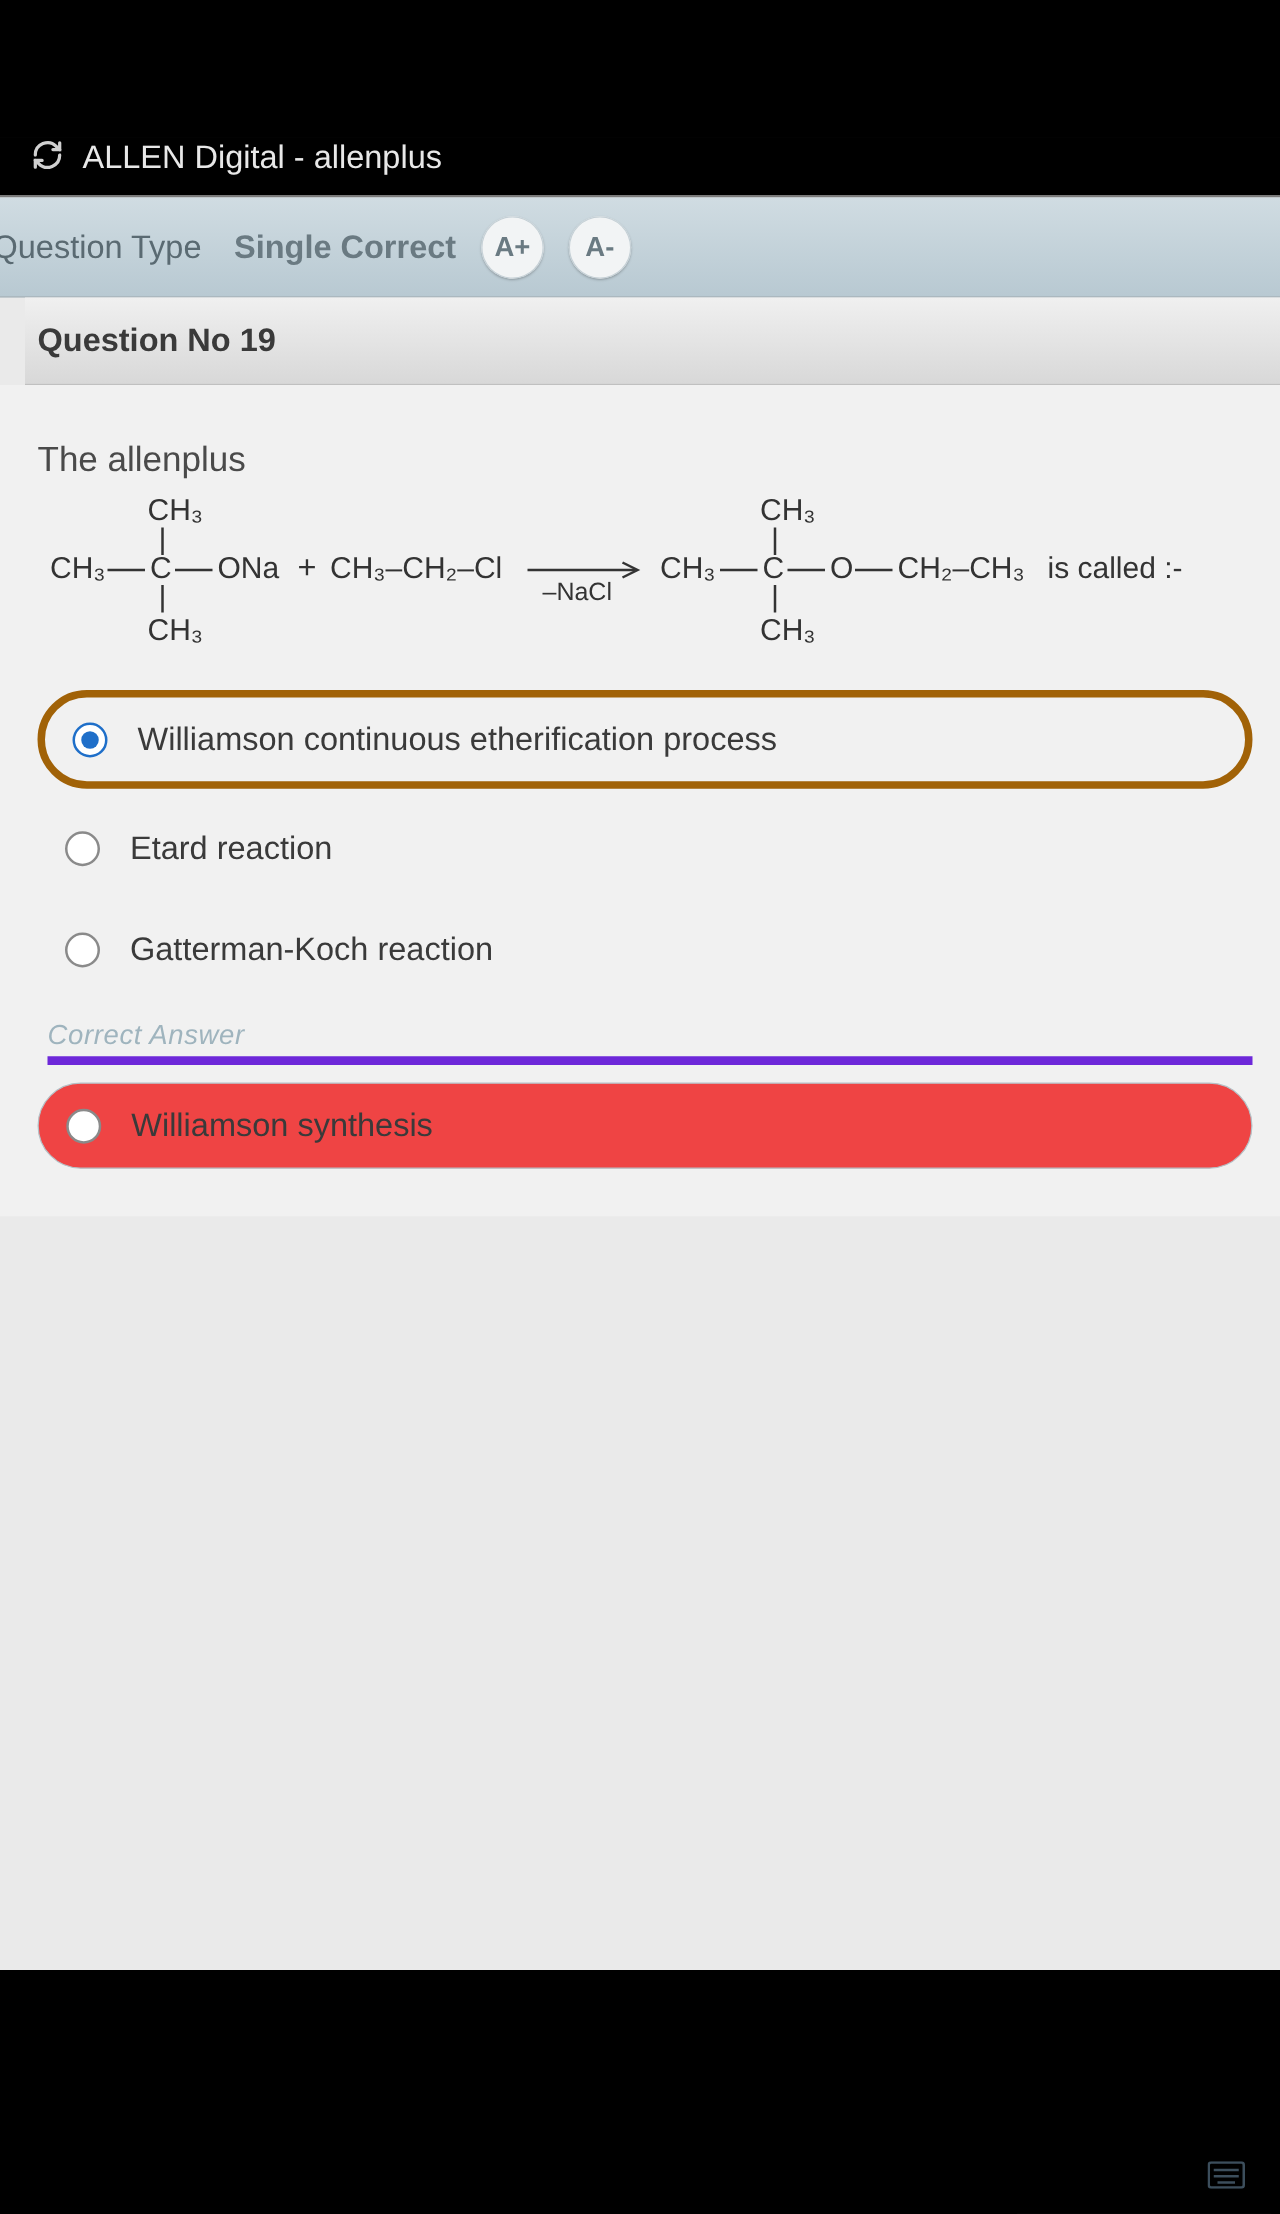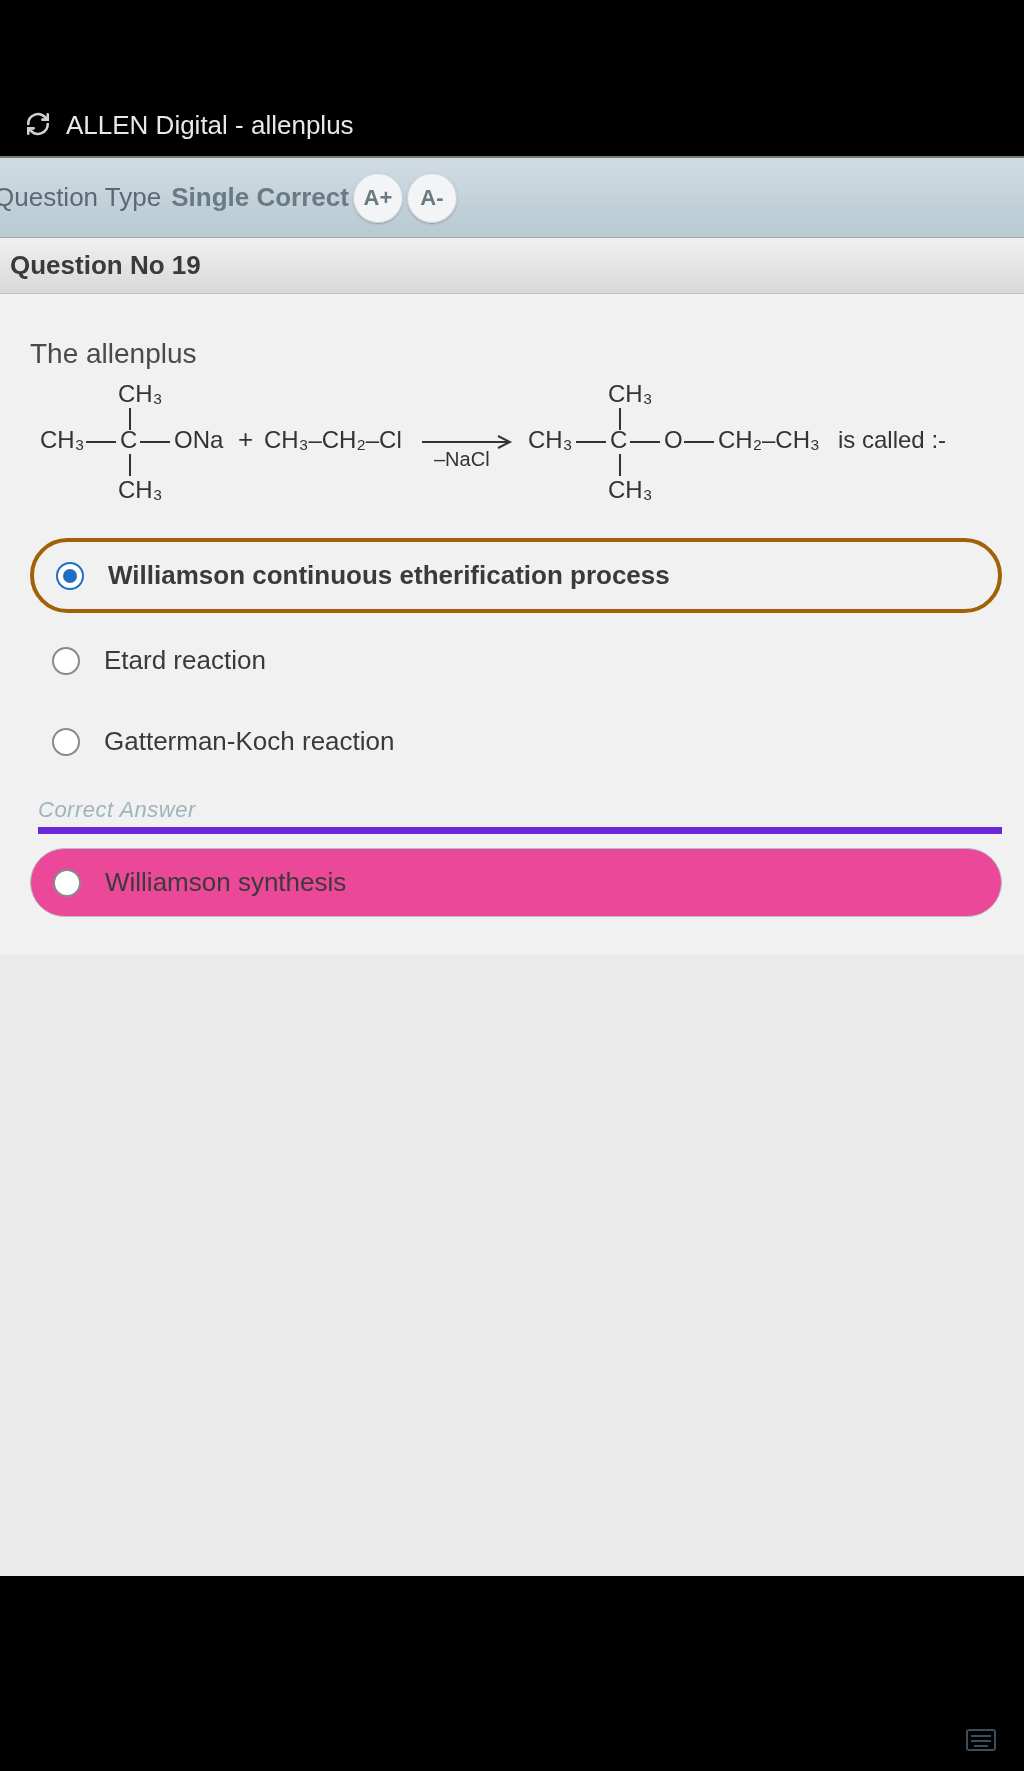--- a/index.html
+++ b/index.html
@@ -6,63 +6,63 @@
     html, body { width: 1024px; height: 1771px; font-family: Arial, Helvetica, sans-serif; background: #000; overflow: hidden; }
     .screen { width: 1024px; height: 1771px; position: relative; background: #0a0a0a; }
     .black-top { height: 110px; background: #000; }
     .title-bar { height: 46px; background: #000; display: flex; align-items: flex-start; padding: 0 24px; gap: 14px; }
     .refresh-icon { width: 28px; height: 28px; display: flex; align-items: center; justify-content: center; }
     .title-text { color: #e8e8e8; font-size: 26px; font-weight: 500; }
     .content-wrap { background: #eaeaea; position: relative; height: 1420px; border-top: 2px solid #7a7a7a; }
     .qtype-bar {
       background: linear-gradient(180deg, #d0dce2 0%, #b8c9d2 100%);
       height: 80px;
-      display: flex; align-items: center; gap: 4px; padding: 0 4px 0 0;
+      display: flex; align-items: center; gap: 20px; padding: 0 4px 0 0;
       border-bottom: 1px solid #9aaab2;
       text-align: right;
     }
     .qtype-label { color: #5a6a72; font-size: 26px; margin-left: -6px; }
     .qtype-value { color: #6a7a82; font-size: 26px; margin-left: 6px; font-weight: bold; }
     .round-btn {
       width: 50px; height: 50px; border-radius: 50%; background: #f2f4f5;
       display: flex; align-items: center; justify-content: center;
       color: #6a7a82; font-size: 22px; font-weight: 600;
       box-shadow: 0 1px 2px rgba(0,0,0,.25), inset 0 0 0 1px #c5d0d6;
     }
     .qno-bar {
       background: linear-gradient(180deg, #f0f0f0 0%, #d8d8d8 100%);
-      height: 56px; display: flex; align-items: center; padding: 0 10px;
+      height: 70px; display: flex; align-items: center; padding: 0 10px;
       border-bottom: 1px solid #c0c0c0;
-      color: #3a3a3a; font-size: 26px; font-weight: 600;
+      color: #3a3a3a; font-size: 26px; font-weight: 600; margin-left: 20px;
     }
     .body-area { padding: 44px 22px 24px 30px; background: #f1f1f1; }
     .reaction-label { color: #4a4a4a; font-size: 28px; margin-bottom: 10px; }
     .reaction-img { margin: 6px 0 28px 0; }
     .option {
       display: flex; align-items: center; gap: 24px;
       padding: 18px 22px; margin: 14px 0;
       font-size: 26px; color: #3a3a3a;
     }
     .option .radio {
       width: 28px; height: 28px; border-radius: 50%;
       border: 2px solid #8a8a8a; background: #fff; position: relative; flex-shrink: 0;
     }
     .option.selected {
-      border: 4px solid #a16207; border-radius: 40px; font-weight: bold;
+      border: 6px solid #a16207; border-radius: 40px;
     }
     .option.selected .radio { border-color: #1f6fc9; }
     .option.selected .radio::after {
       content: ""; position: absolute; inset: 5px; border-radius: 50%; background: #1f6fc9;
     }
     .correct-label {
       color: #9fb4be; font-size: 22px; font-style: italic; margin: 22px 0 6px 8px; letter-spacing: .5px;
       border-bottom: 7px solid #6d28d9; padding-bottom: 4px;
     }
     .option.correct {
-      border: 1px solid #b5c0c6; border-radius: 40px; background: #ec4899;
+      border: 1px solid #b5c0c6; border-radius: 40px; background: #ef4444;
     }
     .chem svg { display: block; }
     .bottom-black { position: absolute; left: 0; right: 0; bottom: 0; height: 195px; background: #000; }
     .bottom-controls { position: absolute; right: 28px; bottom: 18px; display: flex; gap: 26px; align-items: center; }
     .sys-icon { width: 30px; height: 24px; opacity: .55; }
   </style>
 </head>
 <body>
 
 <div class="screen">

